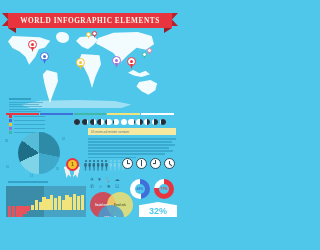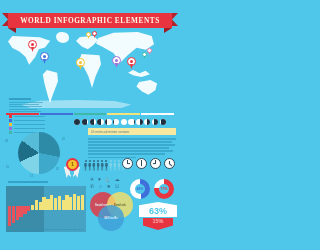--- a/index.html
+++ b/index.html
@@ -2,21 +2,21 @@
 <html><head>
 <meta charset="utf-8">
 <style>
   * { margin:0; padding:0; box-sizing:border-box; }
   html,body { width:180px; height:250px; overflow:hidden; }
   body {
     font-family:"Liberation Sans", sans-serif;
     background:#4ec7ea;
     position:relative;
   }
-  .page { position:relative; width:180px; height:250px; background:#4ec7ea; overflow:hidden; }
+  .page { position:relative; width:180px; height:217px; background:#4ec7ea; overflow:hidden; }
 
   
   .ribbon-wrap { position:absolute; left:0; top:13px; width:180px; height:18px; }
   .ribbon-tail-l, .ribbon-tail-r {
     position:absolute; top:0; width:12px; height:13px; background:#b5232c;
   }
   .ribbon-tail-l { left:2px; clip-path:polygon(0 0,100% 0,100% 100%,0 100%,6px 50%); }
   .ribbon-tail-r { right:2px; clip-path:polygon(0 0,100% 0,calc(100% - 6px) 50%,100% 100%,0 100%); }
   .ribbon {
     position:absolute; left:8px; top:0px; width:164px; height:15px;
@@ -518,19 +518,19 @@
       <span style="color:#3f6fd8">48%</span>
     </div>
   </div>
   <div class="donut" style="left:154px;top:179px;background:conic-gradient(#e8343f 0deg 277.2deg,#ffffff 277.2deg 360deg);">
     <div class="hole">
       <span style="color:#e8343f">77%</span>
     </div>
   </div>
 
   <div class="callout-w">
-    <span>63%</span>
+    <span>32%</span>
   </div>
   <div class="callout-r">
     <span>15%</span>
   </div>
 
 </div>
 
 </body></html>

